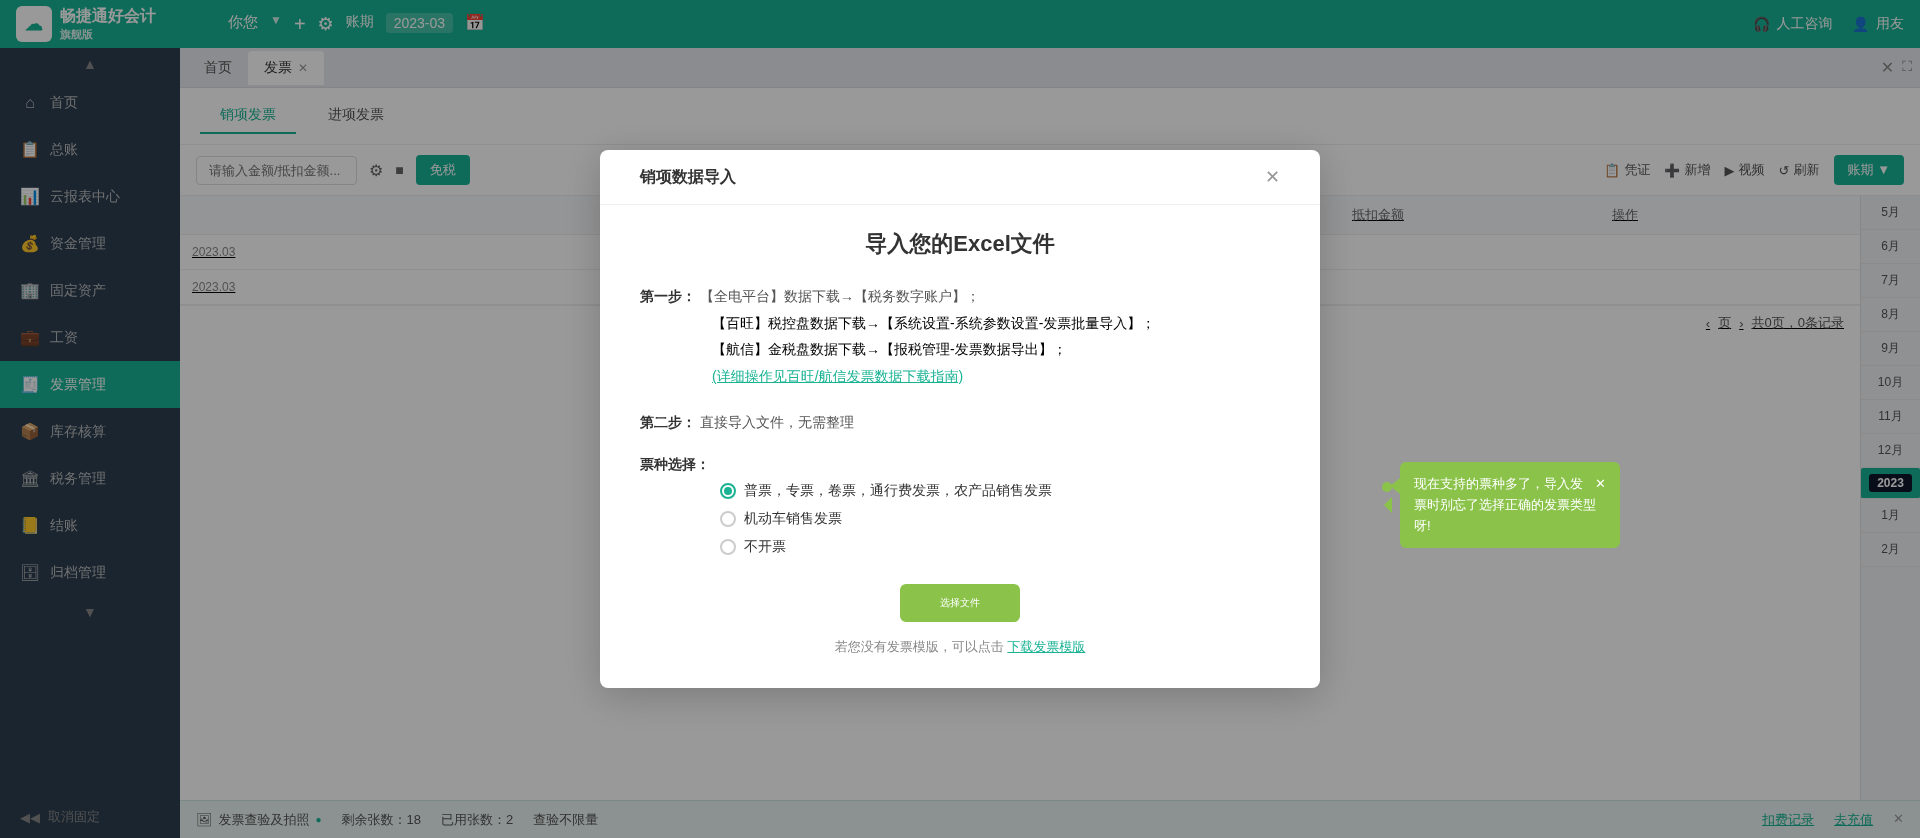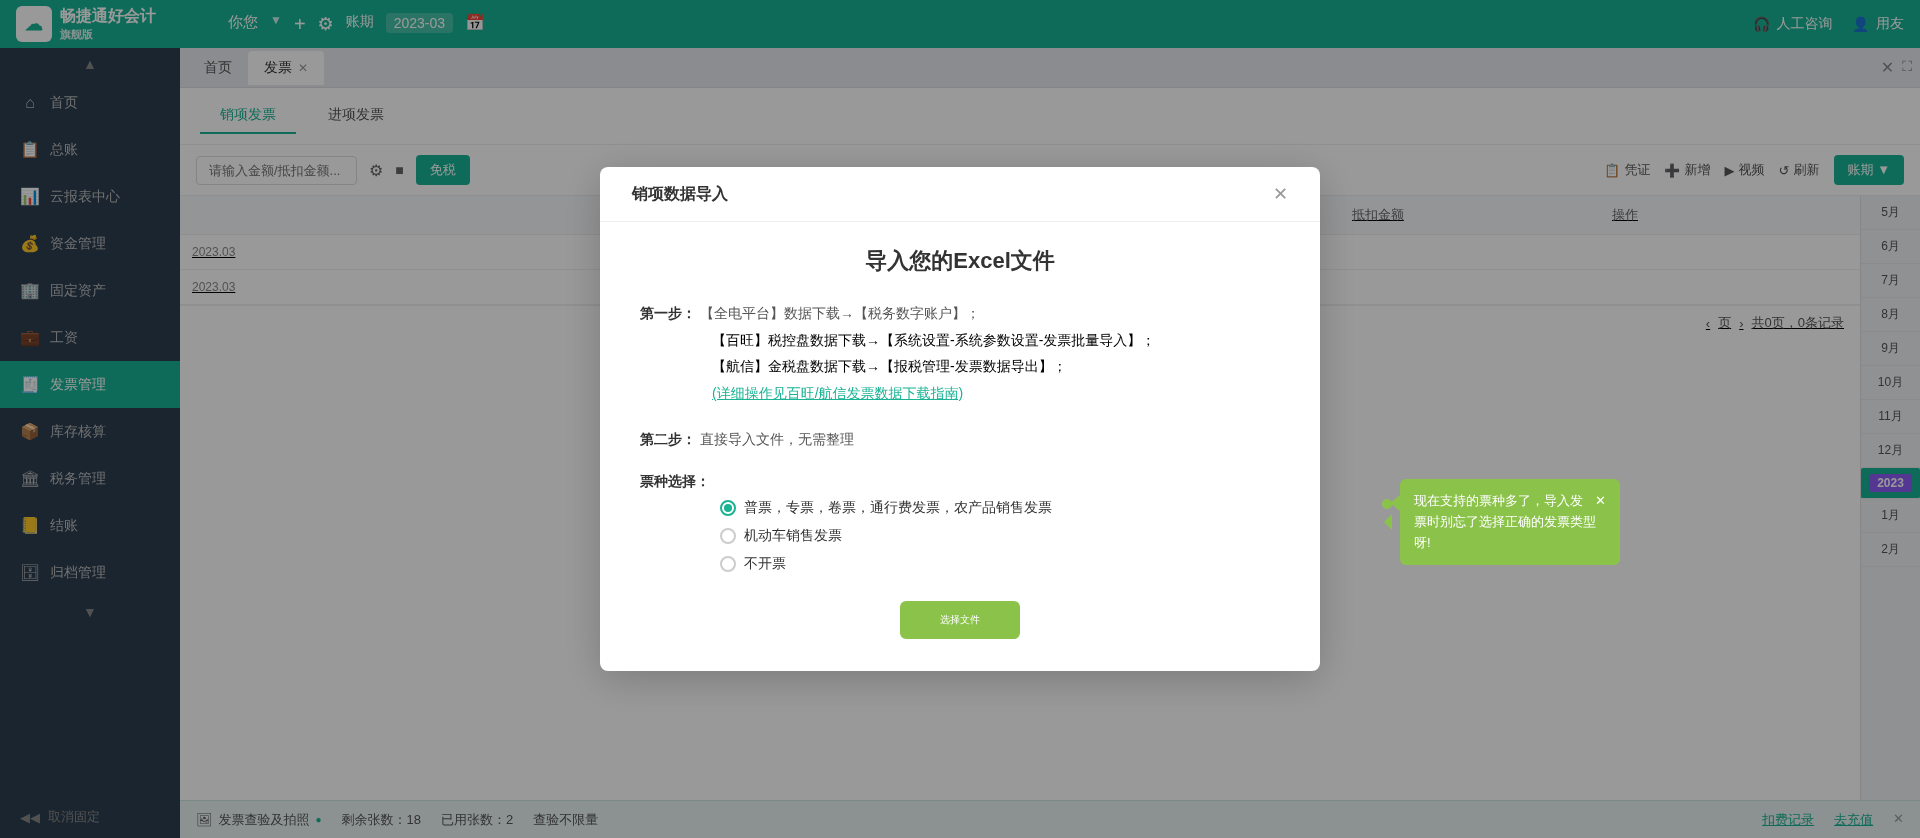--- a/index.html
+++ b/index.html
@@ -126,21 +126,21 @@
     }
 
     
     .modal {
       background: white; border-radius: 8px; width: 720px;
       box-shadow: 0 8px 40px rgba(0,0,0,0.2); position: relative; padding: 0;
       overflow: visible;
     }
     .modal-header {
       display: flex; align-items: center; justify-content: space-between;
-      padding: 16px 32px; border-bottom: 1px solid #eee; text-align: right;
+      padding: 16px 40px; border-bottom: 1px solid #eee; text-align: right;
     }
     .modal-header-title { font-size: 16px; font-weight: 600; color: #333; }
     .modal-close { cursor: pointer; color: #999; font-size: 18px; }
     .modal-body { padding: 24px 40px 32px; }
     .modal-title-main { text-align: center; font-size: 22px; font-weight: 600; color: #333; margin-bottom: 24px; }
 
     .step { margin-bottom: 20px; }
     .step-label { color: #333; font-size: 14px; font-weight: 600; margin-bottom: 8px; display: inline; }
     .step-content { color: #555; font-size: 14px; line-height: 1.9; display: inline; }
     .step-block { display: block; padding-left: 72px; line-height: 1.9; }
@@ -193,21 +193,21 @@
     .bottombar-close { color: #999; cursor: pointer; }
 
     
     .pagination {
       display: flex; align-items: center; gap: 8px; justify-content: flex-end;
       padding: 8px 16px; background: white; font-size: 13px; color: #555;
       border-top: 1px solid #eee;
     }
 
     .period-badge {
-      background: #8b5cf6; color: white; padding: 2px 8px; border-radius: 3px;
+      background: #0f172a; color: white; padding: 2px 8px; border-radius: 3px;
       font-size: 12px; font-weight: bold; margin-top: 14px;
     }
   </style>
 </head>
 <body>
 
 <div class="topbar">
   <div class="topbar-logo">
     <div class="logo-icon">
       <span>☁</span>
@@ -458,15 +458,19 @@
             <div class="radio-circle"></div>
             <span class="radio-text">不开票</span>
           </div>
         </div>
       </div>
 
       <div class="modal-actions">
         <button class="btn-select-file">选择文件</button>
       </div>
 
+      <div class="modal-footer">
+        <span>若您没有发票模版，可以点击</span>
+        <a class="step-link">下载发票模版</a>
+      </div>
     </div>
   </div>
 </div>
 
 </body></html>

